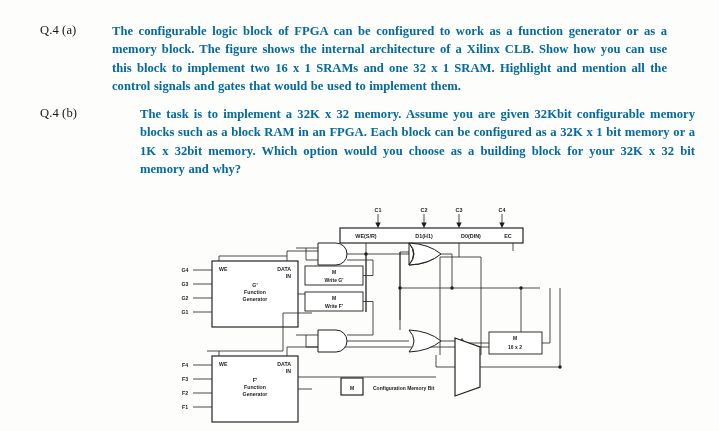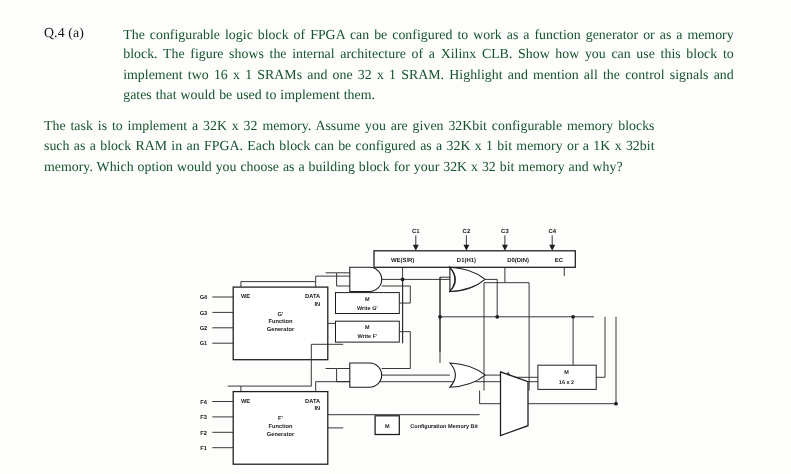--- a/index.html
+++ b/index.html
@@ -36,27 +36,28 @@
     letter-spacing: 0.1px;
     color: #141414;
     font-family: "Liberation Serif", serif;
   }
   .q-body {
     width: 555px;
     flex: 0 0 555px;
     font-size: 12.6px;
     line-height: 1.45;
     text-align: justify;
-    color: #14532d;
+    color: #0369a1;
     letter-spacing: 0.02px;
     word-spacing: 0.4px;
+    font-weight: bold;
   }
   #q4a { left: 40px; top: 22px; }
   #q4b { left: 40px; top: 105px; }
-  .q-body-wrap { position: relative; width: 555px; }
+  .q-body-wrap { position: relative; width: 555px; margin-left: 28px; }
   .marks-line {
     display: flex;
     justify-content: flex-end;
     margin-top: -18px;
     font-size: 12.6px;
   }
   
   #diagram-area {
     position: absolute;
     left: 0px;
@@ -102,20 +103,21 @@
 <body>
 
 <div class="page">
 
   <div class="question" id="q4a">
     <div class="q-label">Q.4 (a)</div>
     <div class="q-body">The configurable logic block of FPGA can be configured to work as a function generator or as a memory block. The figure shows the internal architecture of a Xilinx CLB. Show how you can use this block to implement two 16 x 1 SRAMs and one 32 x 1 SRAM. Highlight and mention all the control signals and gates that would be used to implement them.</div>
   </div>
 
   <div class="question" id="q4b">
+    <div class="q-label">Q.4 (b)</div>
     <div class="q-body-wrap">
       <div class="q-body">The task is to implement a 32K x 32 memory. Assume you are given 32Kbit configurable memory blocks such as a block RAM in an FPGA. Each block can be configured as a 32K x 1 bit memory or a      1K x 32bit memory. Which option would you choose as a building block for your 32K x 32 bit memory and why?</div>
     </div>
   </div>
 
   <div id="diagram-area">
     <svg class="clb" width="719" height="236" viewBox="0 0 719 236" xmlns="http://www.w3.org/2000/svg">
 
       <g>
         <text class="dg-text sig-label" x="378" y="17" text-anchor="middle">C1</text>

